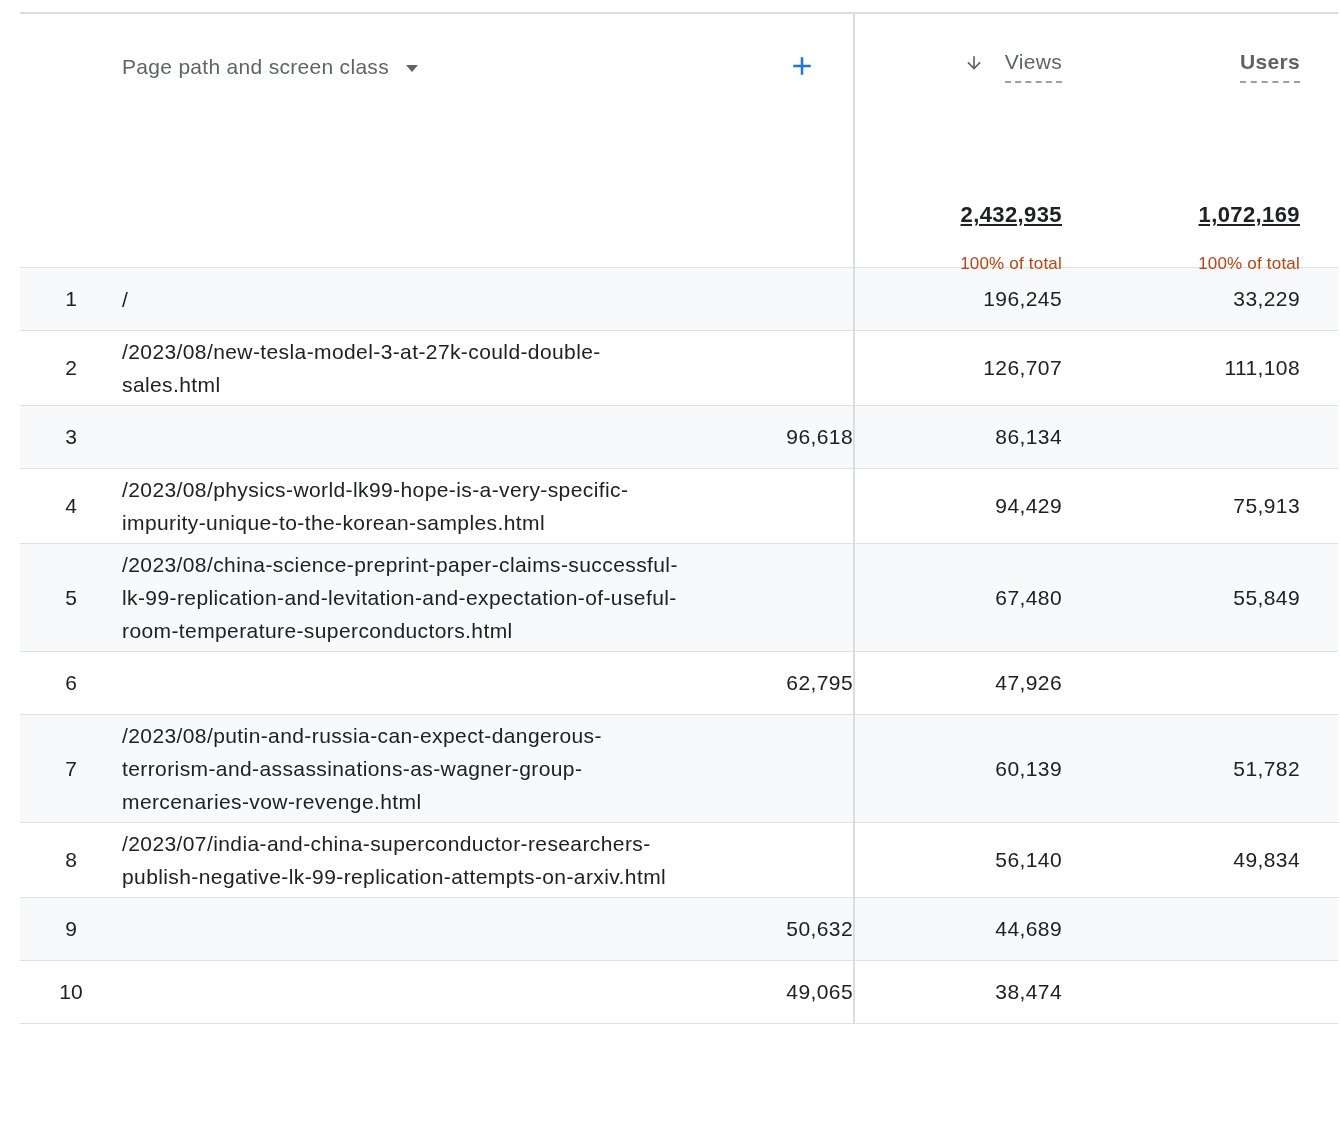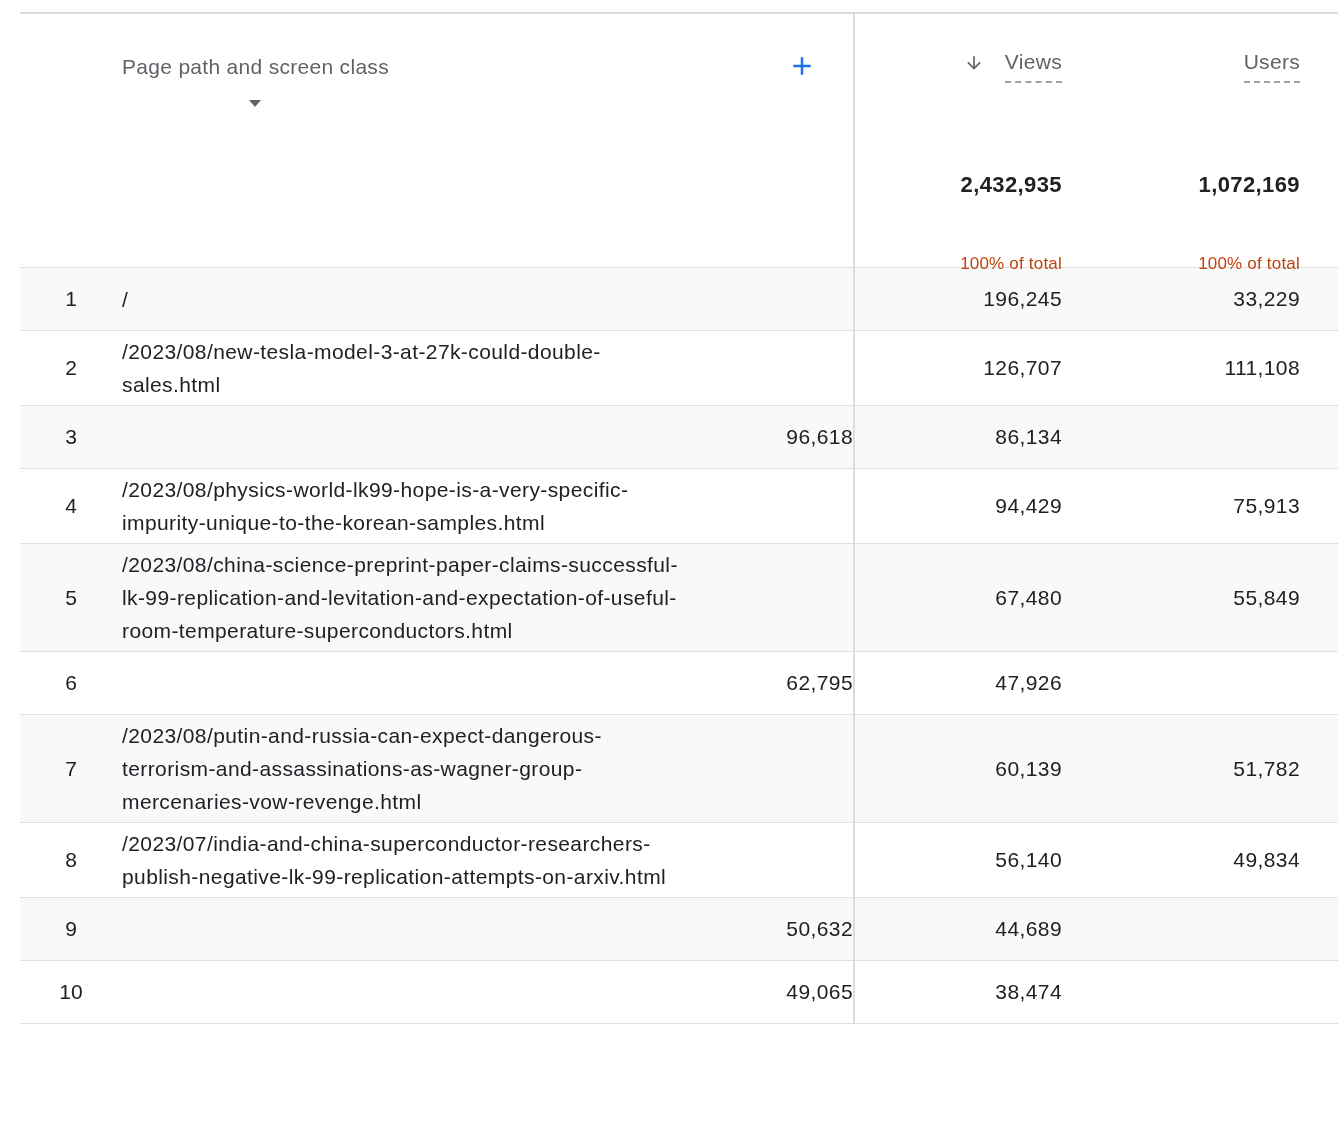--- a/index.html
+++ b/index.html
@@ -16,21 +16,21 @@
     margin: 12px 2px 0 20px;
     width: 1318px;
     border-top: 2px solid #dadce0;
   }
   
   .thead { position: relative; height: 253px; background: #ffffff; }
   .dim-header {
     position: absolute; left: 102px; top: 40px;
     display: flex; align-items: center; gap: 17px;
     font-size: 21px; line-height: 26px; letter-spacing: 0.3px;
-    color: #5f6368; cursor: pointer; flex-direction: column;
+    color: #5f6368; cursor: pointer;
   }
   .caret {
     width: 0; height: 0; display: inline-block;
     border-left: 6px solid transparent;
     border-right: 6px solid transparent;
     border-top: 7px solid #5f6368;
     margin-top: 3px;
   }
   .add-btn {
     position: absolute; left: 764px; top: 34px;
@@ -40,29 +40,30 @@
     cursor: pointer;
   }
   .metric-header {
     position: absolute; top: 36px;
     display: flex; align-items: center; gap: 21px;
     color: #5f6368; font-size: 21px; letter-spacing: 0.3px;
     cursor: pointer;
   }
   .metric-header .sort-ic { margin-bottom: 8px; }
   .mh-views { right: 276px; }
-  .mh-users { right: 38px; }
+  .mh-users { right: 38px; font-weight: bold; }
   .metric-label {
     padding-bottom: 7px;
     border-bottom: 2px dashed #9aa0a6;
   }
   .total {
-    position: absolute; top: 158px;
+    position: absolute; top: 188px;
     font-size: 22px; font-weight: bold; letter-spacing: 0.4px;
     color: #202124;
+    text-decoration: underline;
   }
   .total-pct {
     position: absolute; top: 210px;
     font-size: 17px; letter-spacing: 0.2px;
     color: #c2410c;
     margin-top: 30px;
   }
   .t-views { right: 276px; }
   .t-users { right: 38px; }
   

